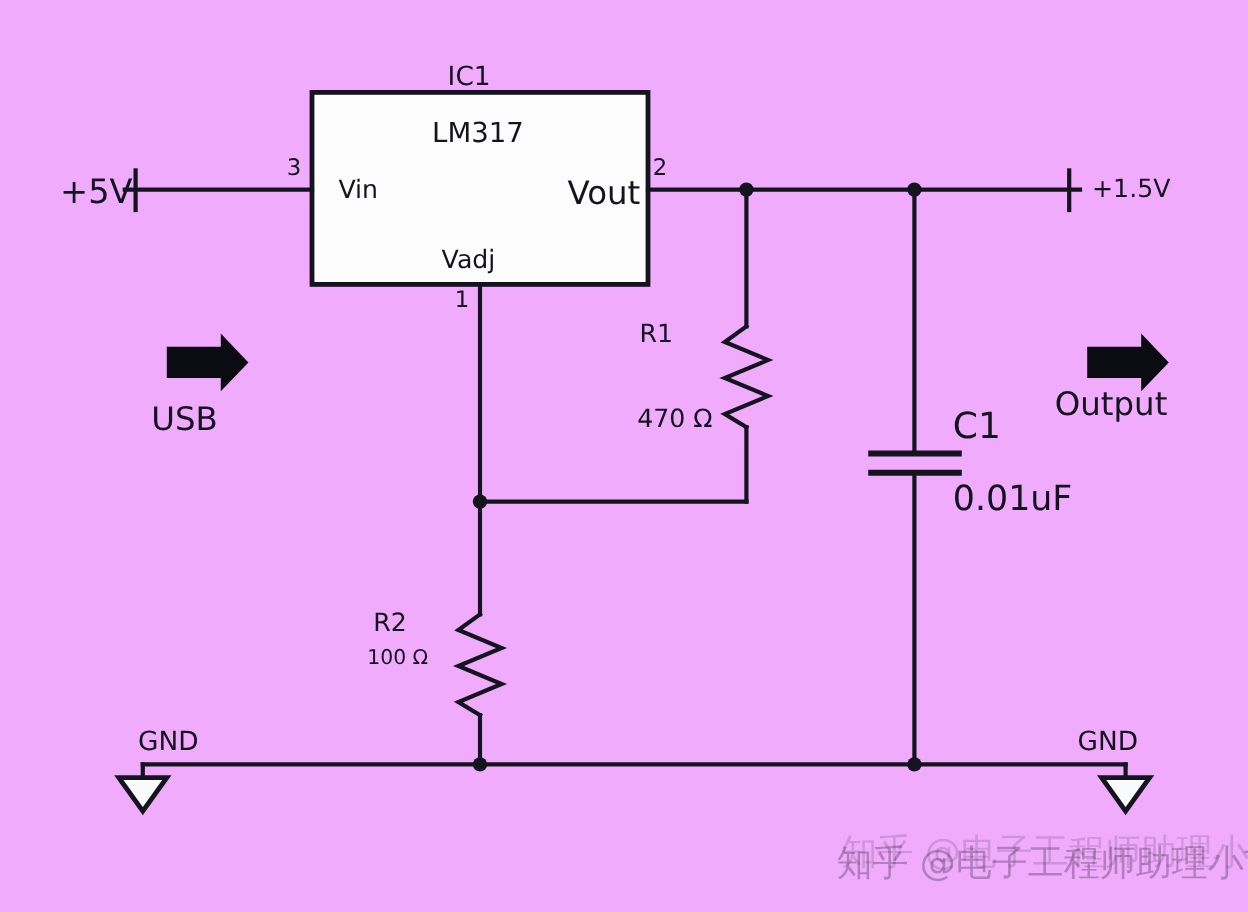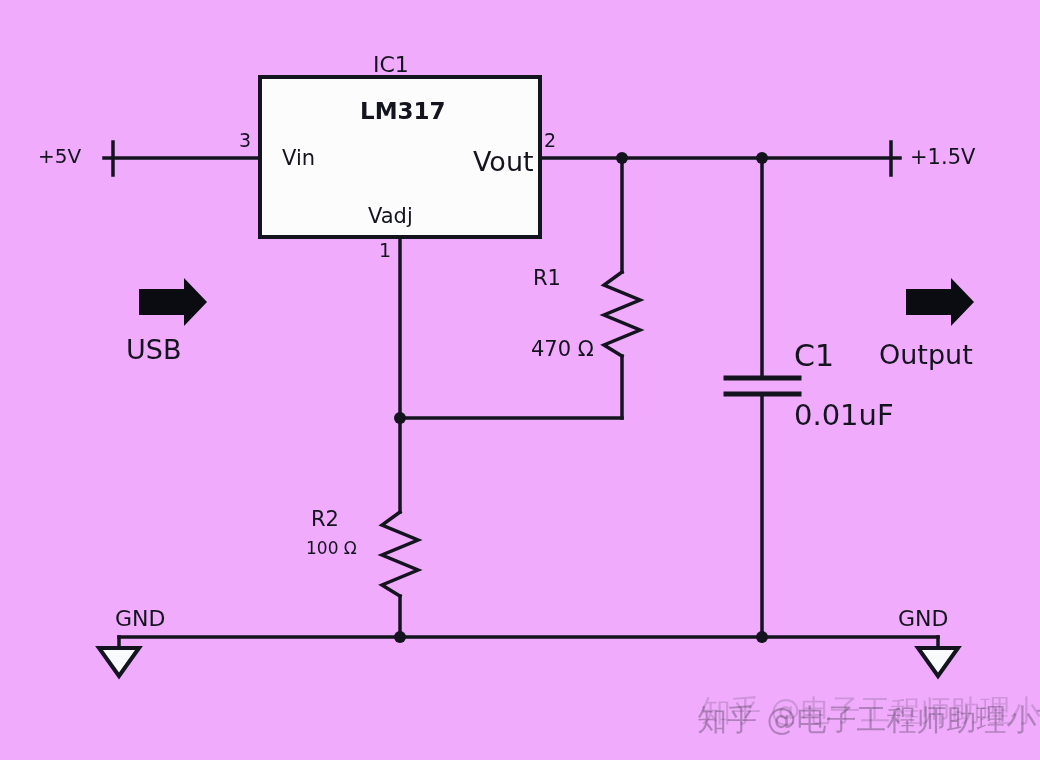--- a/index.html
+++ b/index.html
@@ -23,37 +23,37 @@
     height: 760px;
   }
   .lbl {
     position: absolute;
     color: #14141e;
     font-family: "DejaVu Sans", sans-serif;
     white-space: nowrap;
     line-height: 1;
   }
   .lbl-ic-ref      { left: 373px;  top: 54px;  font-size: 22px; }
-  .lbl-ic-part     { left: 360px;  top: 100px; font-size: 23px; font-weight: bold; }
+  .lbl-ic-part     { left: 360px;  top: 100px; font-size: 23px; }
   .lbl-pin-vin     { left: 270px;  top: 148px; font-size: 21px; margin-left: 12px; }
   .lbl-pin-vout    { left: 473px;  top: 148px; font-size: 27px; }
   .lbl-pin-vadj    { left: 368px;  top: 206px; font-size: 21px; }
   .lbl-pinno-3     { left: 239px;  top: 131px; font-size: 19px; }
   .lbl-pinno-2     { left: 544px;  top: 131px; font-size: 19px; }
   .lbl-pinno-1     { left: 379px;  top: 241px; font-size: 19px; }
-  .lbl-vin-net     { left: 38px;   top: 146px; font-size: 20px; }
+  .lbl-vin-net     { left: 50px;   top: 146px; font-size: 28px; }
   .lbl-vout-net    { left: 910px;  top: 147px; font-size: 21px; }
   .lbl-r1-ref      { left: 533px;  top: 268px; font-size: 21px; }
   .lbl-r1-val      { left: 531px;  top: 299px; font-size: 21px; margin-top: 40px; }
   .lbl-r2-ref      { left: 311px;  top: 509px; font-size: 21px; }
   .lbl-r2-val      { left: 306px;  top: 540px; font-size: 17px; }
   .lbl-c1-ref      { left: 794px;  top: 341px; font-size: 30px; }
   .lbl-c1-val      { left: 794px;  top: 401px; font-size: 29px; }
   .lbl-usb         { left: 126px;  top: 336px; font-size: 27px; }
-  .lbl-output      { left: 879px;  top: 341px; font-size: 27px; }
+  .lbl-output      { left: 879px;  top: 324px; font-size: 27px; }
   .lbl-gnd-left    { left: 115px;  top: 608px; font-size: 22px; }
   .lbl-gnd-right   { left: 898px;  top: 608px; font-size: 22px; }
 
   .watermark {
     position: absolute;
     left: 697px;
     top: 703px;
     font-size: 30px;
     font-family: "DejaVu Sans", sans-serif;
     color: rgba(30, 30, 40, 0.30);

